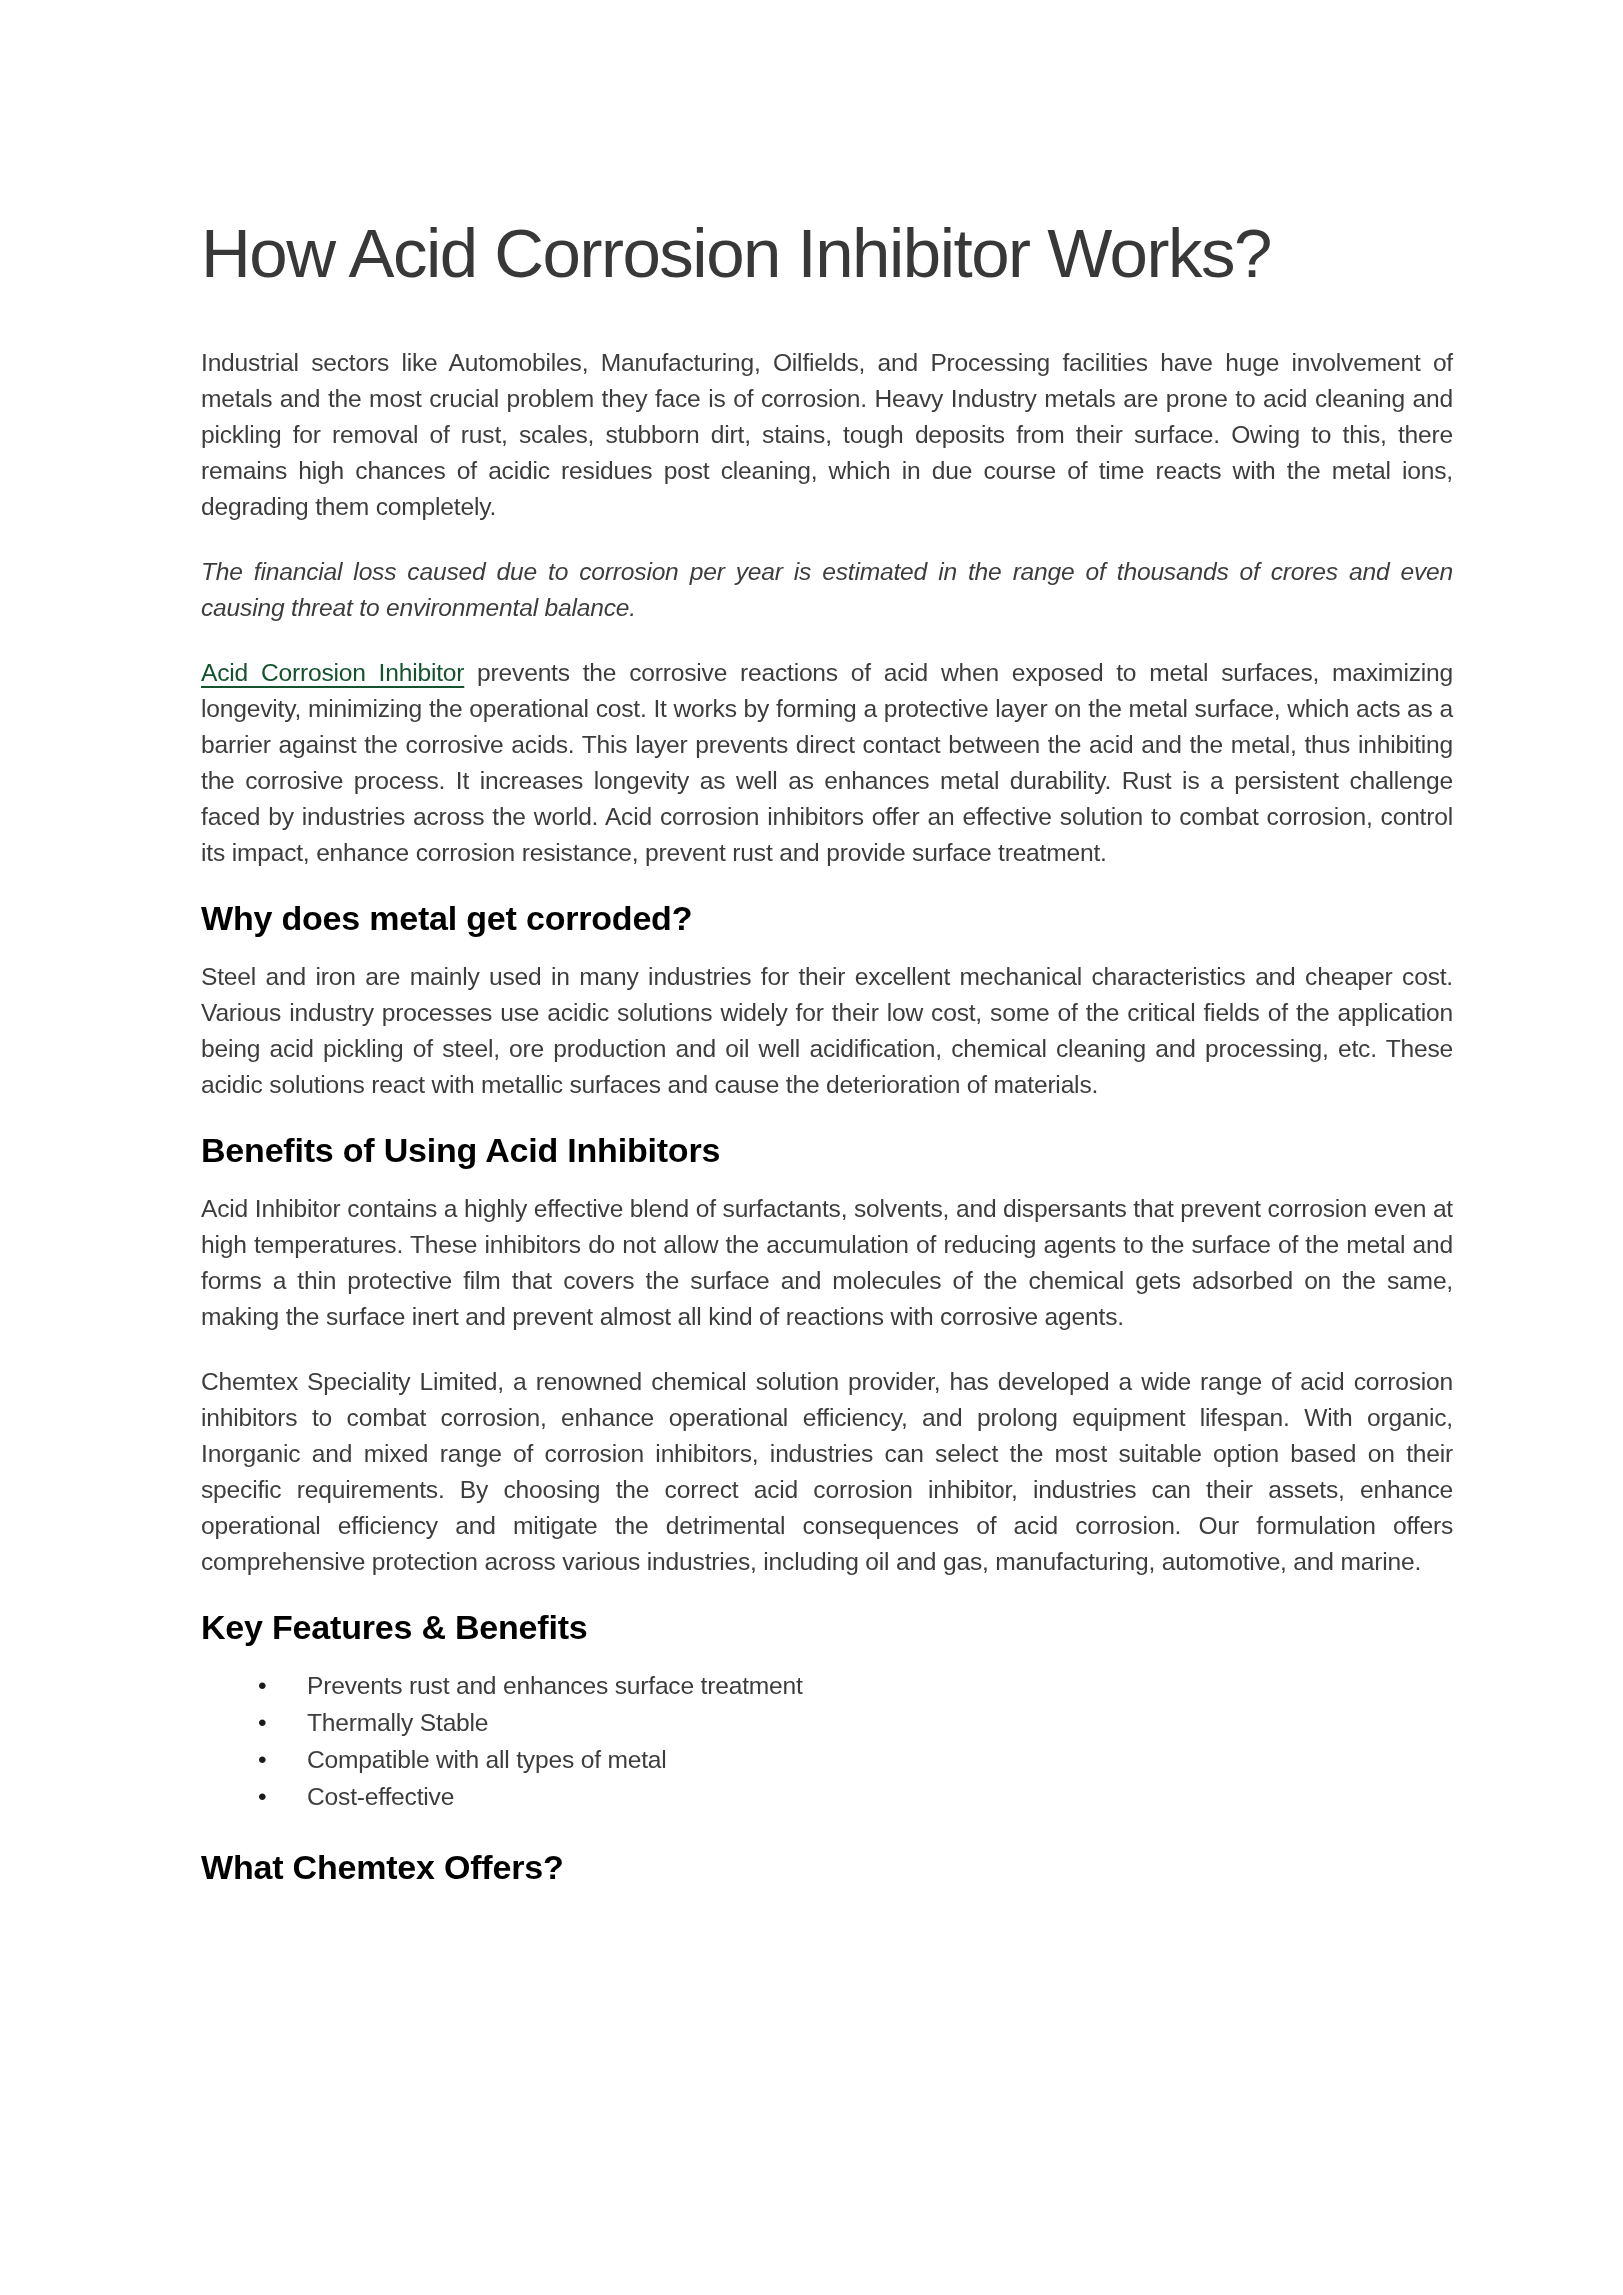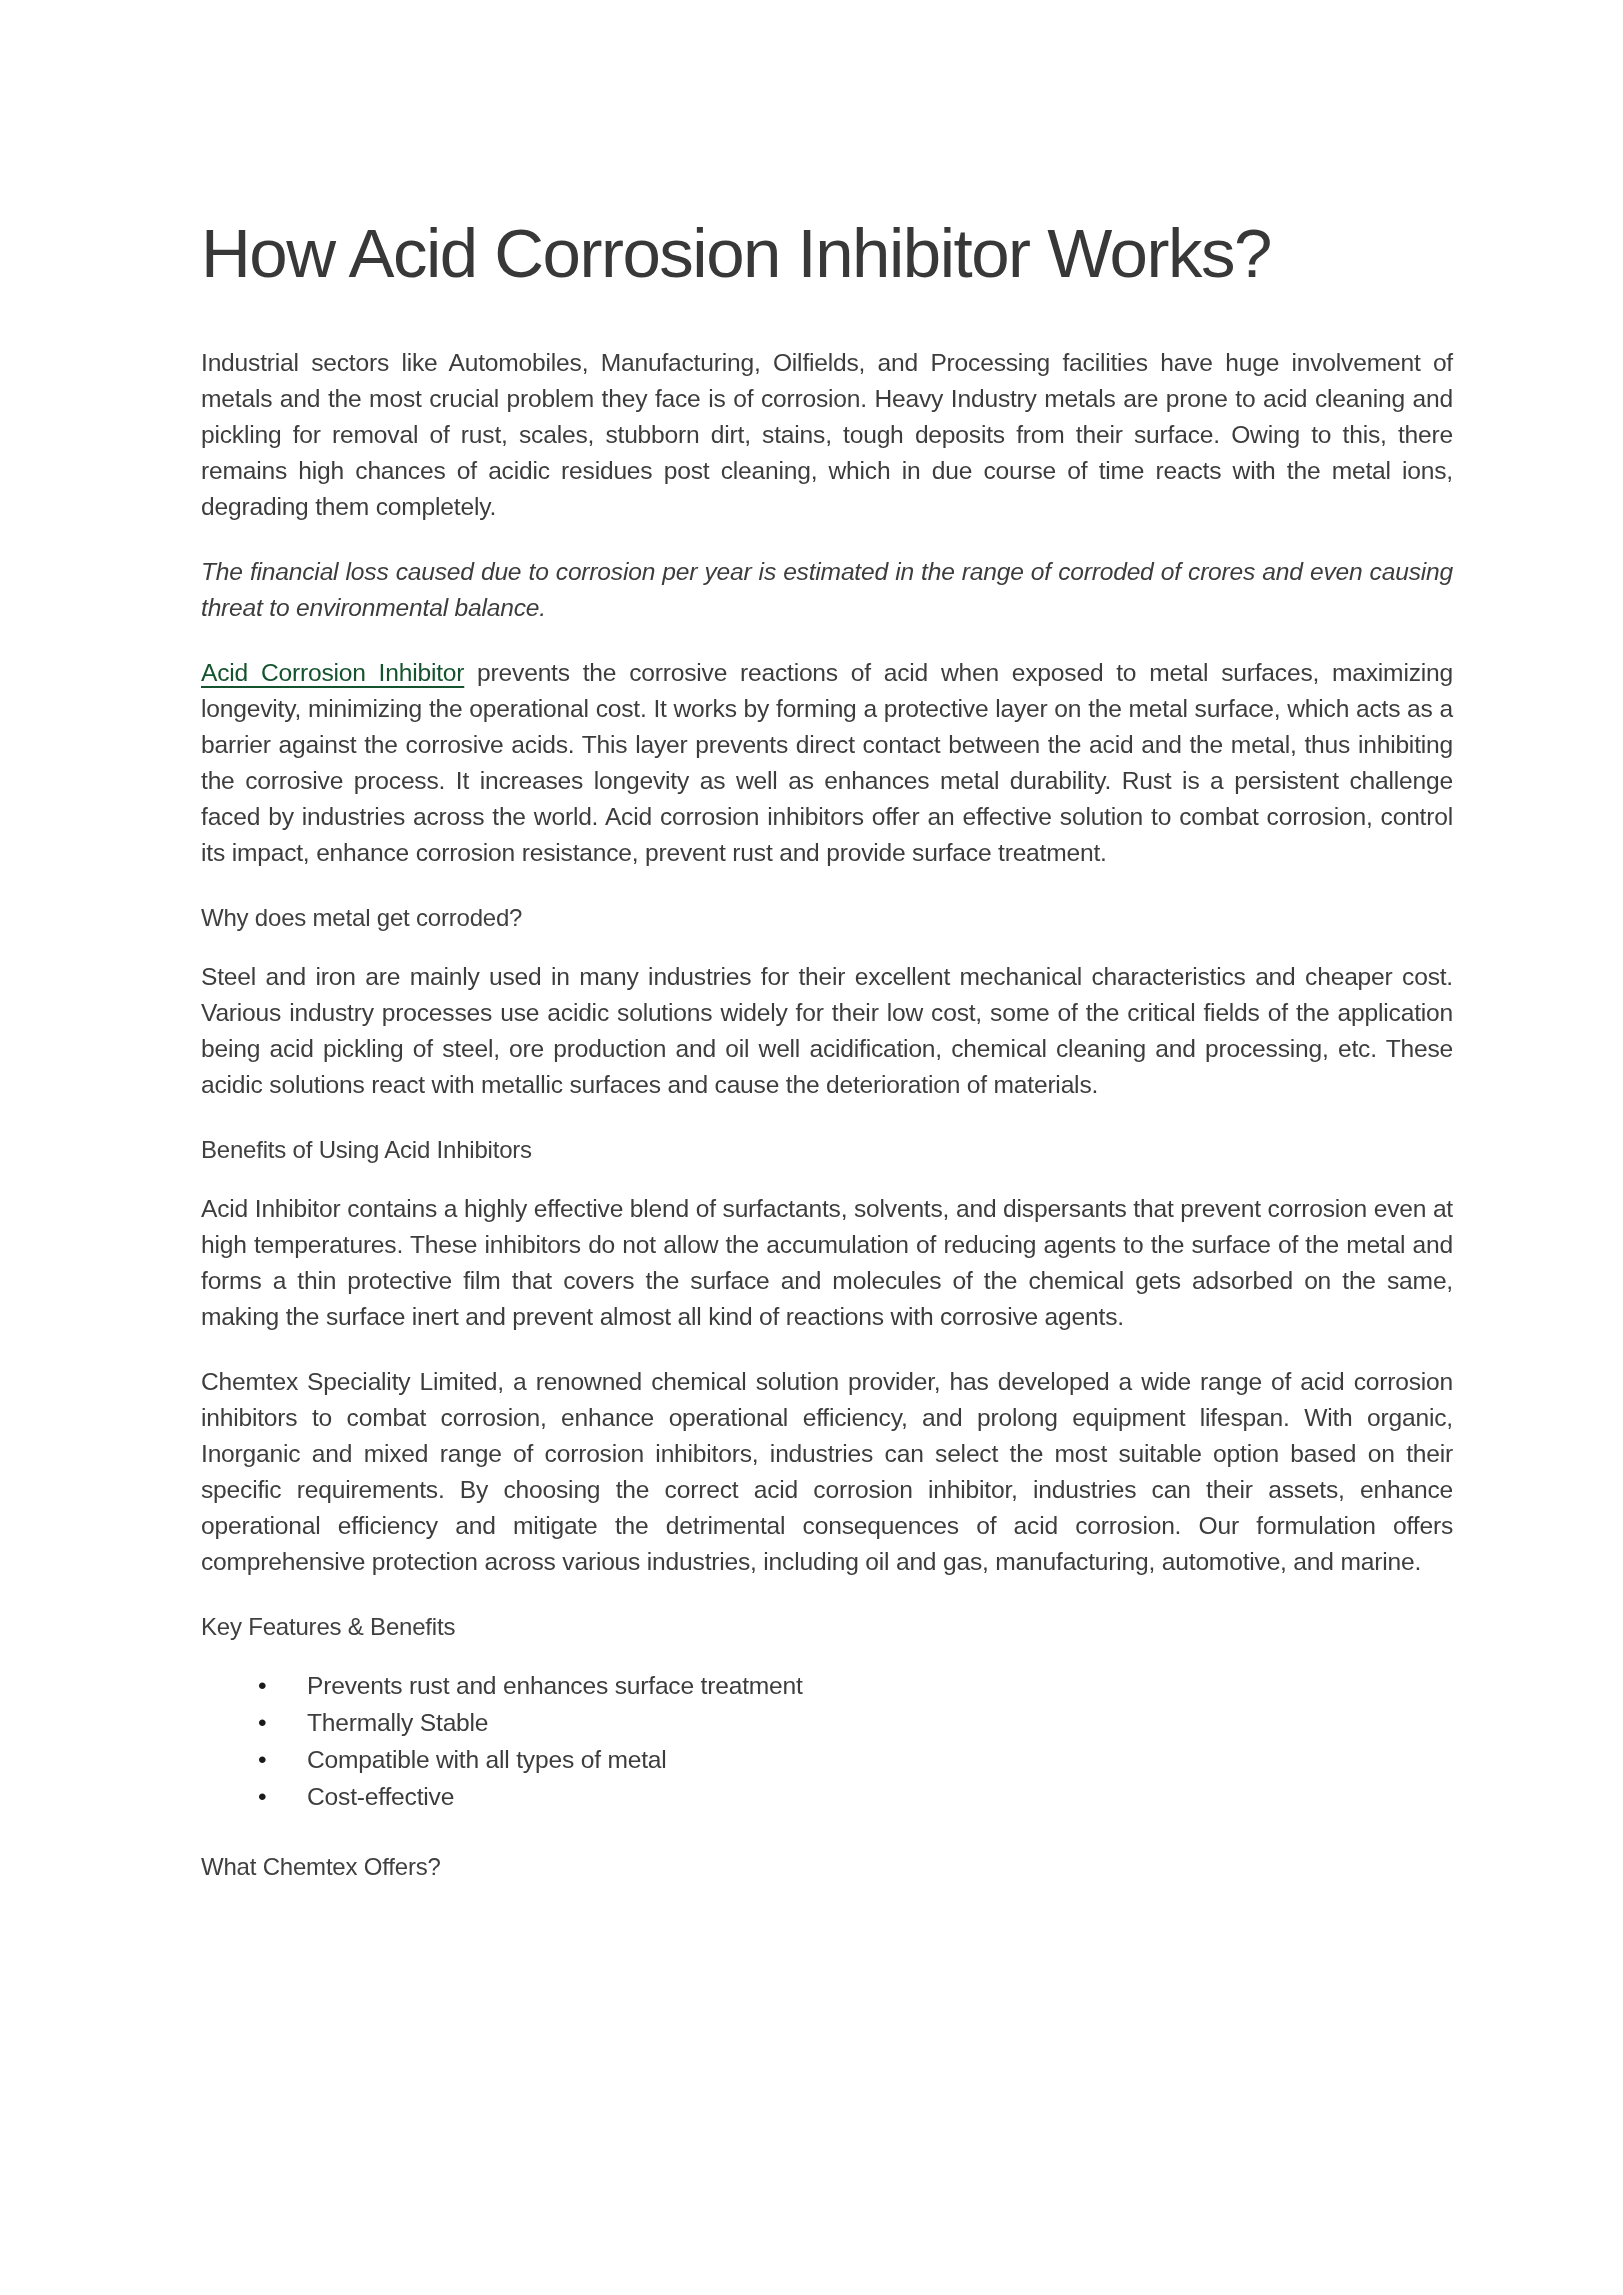--- a/index.html
+++ b/index.html
@@ -31,25 +31,25 @@
     font-size: 24.6px;
     line-height: 36px;
     letter-spacing: -0.2px;
     text-align: justify;
   }
   p.body.italic {
     font-style: italic;
   }
   h2.heading {
     margin: 0 0 23px 0;
-    font-size: 24px;
-    font-weight: 400;
+    font-size: 34px;
+    font-weight: 700;
     line-height: 36px;
     letter-spacing: -0.2px;
-    color: #404040;
+    color: #000000;
   }
   a.doc-link {
     color: #14532d;
     text-decoration: underline;
     text-underline-offset: 4.6px;
     cursor: pointer;
   }
   ul.bullets {
     margin: 0 0 34px 0;
     padding: 0 0 0 106px;
@@ -72,21 +72,21 @@
 </style>
 </head>
 <body>
 
 <div class="page">
 
   <h1 class="doc-title">How Acid Corrosion Inhibitor Works?</h1>
 
   <p class="body">Industrial sectors like Automobiles, Manufacturing, Oilfields, and Processing facilities have huge involvement of metals and the most crucial problem they face is of corrosion. Heavy Industry metals are prone to acid cleaning and pickling for removal of rust, scales, stubborn dirt, stains, tough deposits from their surface. Owing to this, there remains high chances of acidic residues post cleaning, which in due course of time reacts with the metal ions, degrading them completely.</p>
 
-  <p class="body italic">The financial loss caused due to corrosion per year is estimated in the range of corroded of crores and even causing threat to environmental balance.</p>
+  <p class="body italic">The financial loss caused due to corrosion per year is estimated in the range of thousands of crores and even causing threat to environmental balance.</p>
 
   <p class="body"><a class="doc-link">Acid Corrosion Inhibitor</a><span> prevents the corrosive reactions of acid when exposed to metal surfaces, maximizing longevity, minimizing the operational cost. It works by forming a protective layer on the metal surface, which acts as a barrier against the corrosive acids. This layer prevents direct contact between the acid and the metal, thus inhibiting the corrosive process. It increases longevity as well as enhances metal durability. Rust is a persistent challenge faced by industries across the world. Acid corrosion inhibitors offer an effective solution to combat corrosion, control its impact, enhance corrosion resistance, prevent rust and provide surface treatment.</span></p>
 
   <h2 class="heading">Why does metal get corroded?</h2>
 
   <p class="body">Steel and iron are mainly used in many industries for their excellent mechanical characteristics and cheaper cost. Various industry processes use acidic solutions widely for their low cost, some of the critical fields of the application being acid pickling of steel, ore production and oil well acidification, chemical cleaning and processing, etc.  These acidic solutions react with metallic surfaces and cause the deterioration of materials.</p>
 
   <h2 class="heading">Benefits of Using Acid Inhibitors</h2>
 
   <p class="body">Acid Inhibitor contains a highly effective blend of surfactants, solvents, and dispersants that prevent corrosion even at high temperatures. These inhibitors do not allow the accumulation of reducing agents to the surface of the metal and forms a thin protective film that covers the surface and molecules of the chemical gets adsorbed on the same, making the surface inert and prevent almost all kind of reactions with corrosive agents.</p>

